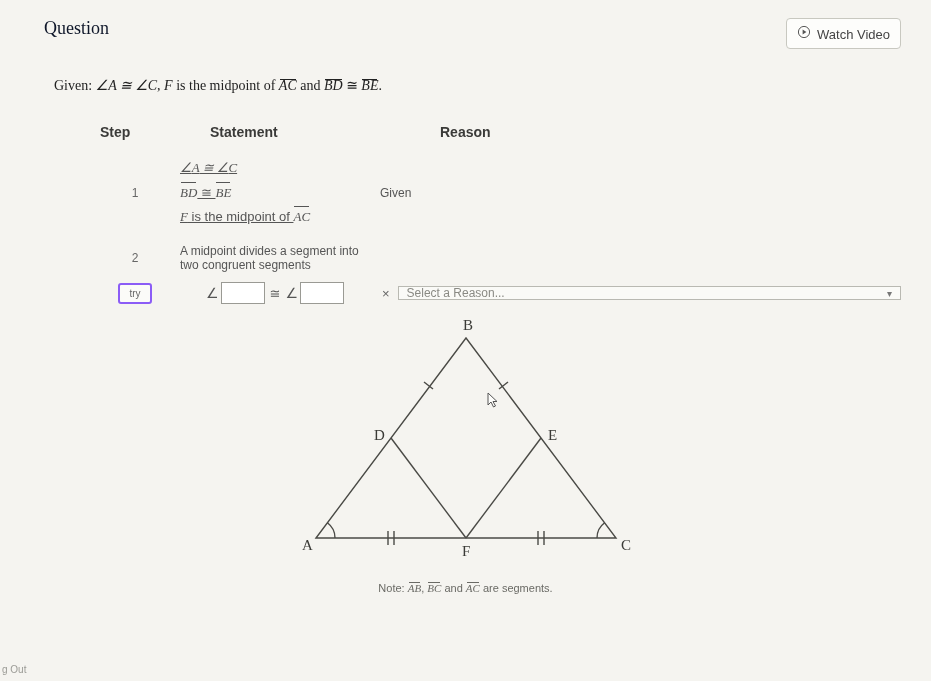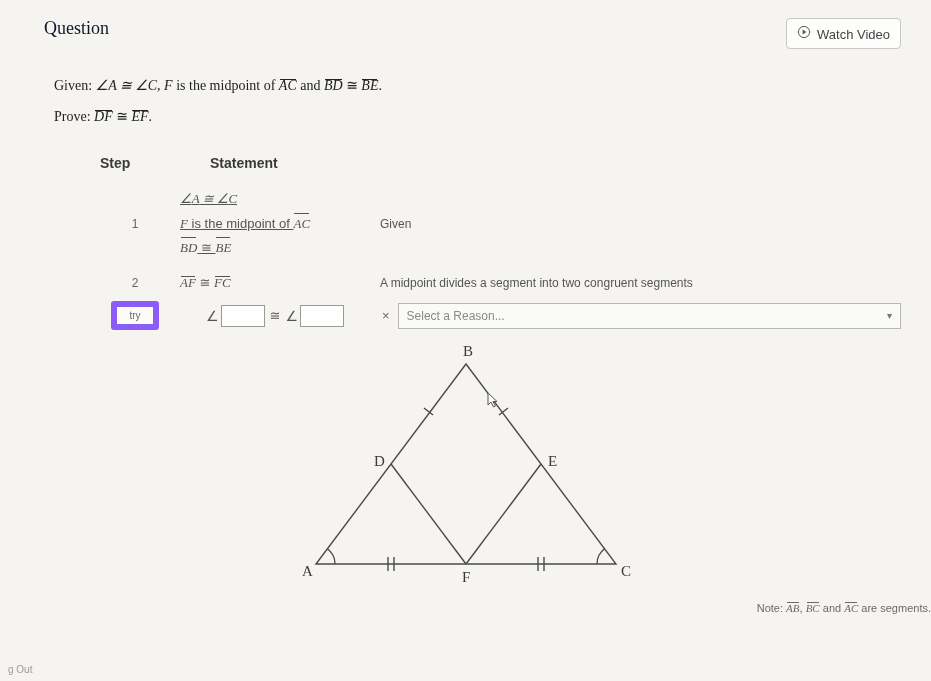--- a/index.html
+++ b/index.html
@@ -69,29 +69,29 @@
   .multi-stmt { line-height: 1.9; padding: 4px 0; text-decoration: underline; }
   .reason-text { font-size: 12px; color: #555; }
   .try-row {
     display: grid;
     grid-template-columns: 70px 190px 1fr;
     align-items: center;
     column-gap: 10px;
     margin-top: 10px;
   }
   .try-btn {
-    border: 6px solid #8b5cf6;
+    border: 2px solid #8b5cf6;
     border-radius: 3px;
     background: #fbfbf8;
     font-size: 10px;
     color: #666;
     padding: 3px 8px;
     cursor: pointer;
     font-family: Arial, sans-serif;
-    width: 48px;
+    width: 34px;
     margin: 0 auto;
   }
   .stmt-inputs {
     display: flex; align-items: center; gap: 2px; justify-content: center;
   }
   .angle-sym { font-size: 14px; color: #555; }
   .blank-box {
     width: 44px; height: 22px;
     border: 1px solid #9a9a94;
     background: #fff;
@@ -99,37 +99,37 @@
   .cong-sym { font-size: 13px; padding: 0 3px; }
   .reason-input-wrap { display:flex; align-items:center; gap:6px; }
   .clear-x { color:#666; font-size:13px; cursor:pointer; padding:0 2px;}
   .reason-select {
     flex:1;
     display:flex; align-items:center; justify-content:space-between;
     border: 1px solid #b9b9b2;
     background: #fafaf7;
     font-size: 12px;
     color: #8a8a84;
-    height: 26px;
+    height: 14px;
     padding: 0 8px;
     font-family: Arial, sans-serif;
     cursor: pointer;
     width: 100%;
     max-width: 560px;
   }
   .caret { font-size:10px; color:#777; }
   .figure-wrap { text-align:center; padding-top: 4px; }
   .figure-svg { display:block; margin: 0 auto; }
   .note {
-    font-size: 11px; color: #6a6a65; text-align:right;
-    font-family: Arial, sans-serif; margin-top: 8px;
+    font-size: 11px; color: #6a6a65; text-align:center;
+    font-family: Arial, sans-serif; margin-top: 14px;
   }
   .note .ov::before { top:0; }
   .footer-txt {
-    position:absolute; left:8px; bottom:6px;
+    position:absolute; left:2px; bottom:6px;
     font-size:10px; color:#9b9b96; font-family: Arial, sans-serif;
   }
   .cursor-icon {
     position:absolute; left:486px; top:392px;
     width:16px; height:16px; pointer-events:none;
   }
 </style>
 </head>
 <body>
 
@@ -145,47 +145,41 @@
     <span>Watch Video</span>
   </button>
 </div>
 
 <div class="given-prove">
   <div class="given-line">
     <span>Given:</span>
     <span class="math">∠<span>A</span> ≅ ∠<span>C</span></span>,
     <span class="math">F</span><span> is the midpoint of </span><span class="math ov">AC</span><span> and </span><span class="math ov">BD</span> ≅ <span class="math ov">BE</span>.
   </div>
-  <div class="prove-line">
-    <span>Prove:</span>
-    <span class="math ov">DF</span> ≅ <span class="math ov">EF</span>.
-  </div>
 </div>
 
 <div class="proof-area">
   <div class="proof-header">
     <div>Step</div>
     <div class="stmt-col">Statement</div>
+    <div>Reason</div>
   </div>
 
   <div class="proof-row">
     <div class="step-col">1</div>
     <div class="stmt-col multi-stmt">
       <div><span class="math">∠<span>A</span> ≅ ∠<span>C</span></span></div>
+      <div><span class="math ov">BD</span> ≅ <span class="math ov">BE</span></div>
       <div><span class="math">F</span><span> is the midpoint of </span><span class="math ov">AC</span></div>
-      <div><span class="math ov">BD</span> ≅ <span class="math ov">BE</span></div>
     </div>
     <div class="reason-text">Given</div>
   </div>
 
   <div class="proof-row" style="margin-top:10px;">
     <div class="step-col">2</div>
-    <div class="stmt-col">
-      <span class="math ov">AF</span> ≅ <span class="math ov">FC</span>
-    </div>
     <div class="reason-text">A midpoint divides a segment into two congruent segments</div>
   </div>
 
   <div class="try-row">
     <div class="step-col">
       <button class="try-btn">try</button>
     </div>
     <div class="stmt-inputs">
       <span class="angle-sym">∠</span>
       <span class="blank-box"></span>

